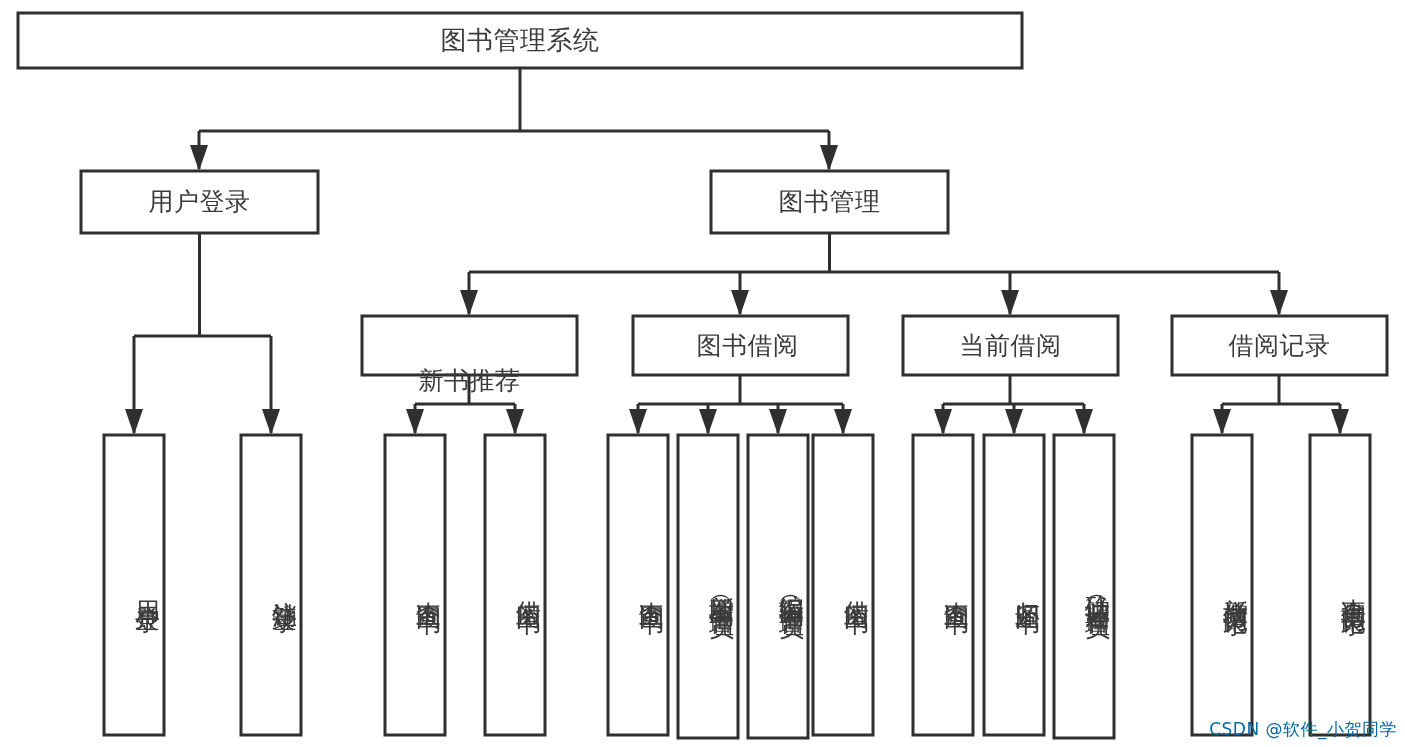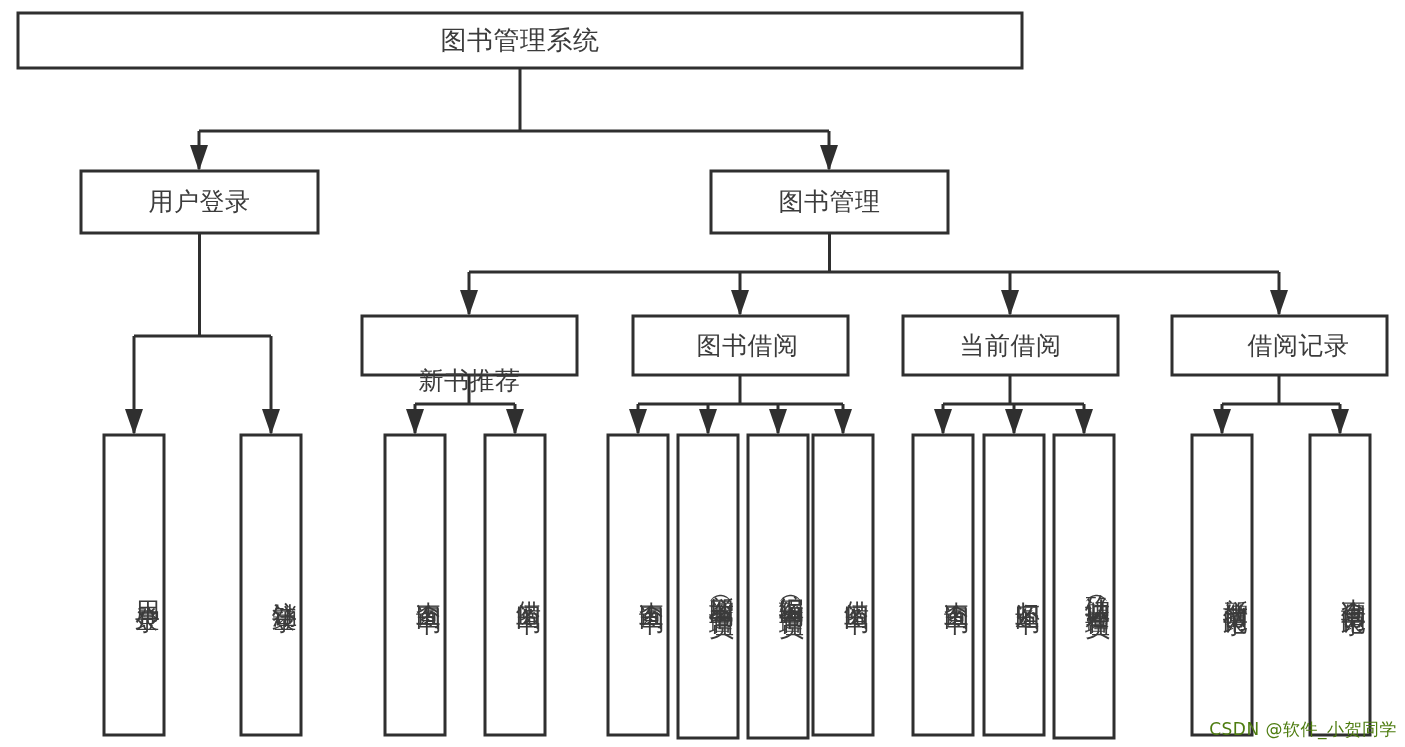--- a/index.html
+++ b/index.html
@@ -68,21 +68,21 @@
     padding-top: 4px;
   }
   .node-label.root {
     font-size: 26px;
   }
   .watermark {
     position: absolute;
     right: 8px;
     bottom: 6px;
     font-size: 17px;
-    color: #4d7c0f;
+    color: #0369a1;
     font-family: "DejaVu Sans", "Liberation Sans", sans-serif;
     white-space: nowrap;
     letter-spacing: 0.5px;
   }
 </style>
 </head>
 <body>
 
 <div id="diagram-root">
 
@@ -165,21 +165,21 @@
       </g>
   </svg>
 
   <div id="labels-layer">
       <div class="node-label horizontal root" style="left: 18px; top: 13px; width: 1004px; height: 55px;">图书管理系统</div>
       <div class="node-label horizontal" style="left: 81px; top: 171px; width: 237px; height: 62px;">用户登录</div>
       <div class="node-label horizontal" style="left: 711px; top: 171px; width: 237px; height: 62px;">图书管理</div>
       <div class="node-label horizontal" style="left: 362px; top: 316px; width: 215px; height: 59px; margin-top: 35px;">新书推荐</div>
       <div class="node-label horizontal" style="left: 633px; top: 316px; width: 215px; height: 59px; padding-left: 14px;">图书借阅</div>
       <div class="node-label horizontal" style="left: 903px; top: 316px; width: 215px; height: 59px;">当前借阅</div>
-      <div class="node-label horizontal" style="left: 1172px; top: 316px; width: 215px; height: 59px; margin-left: 19px;">借阅记录</div>
+      <div class="node-label horizontal" style="left: 1172px; top: 316px; width: 215px; height: 59px;">借阅记录</div>
       <div class="node-label vertical" style="left: 104px; top: 435px; width: 60px; height: 300px;">用户登录</div>
       <div class="node-label vertical" style="left: 241px; top: 435px; width: 60px; height: 300px;">注销登录</div>
       <div class="node-label vertical" style="left: 385px; top: 435px; width: 60px; height: 300px;">查询图书</div>
       <div class="node-label vertical" style="left: 485px; top: 435px; width: 60px; height: 300px;">借阅图书</div>
       <div class="node-label vertical" style="left: 608px; top: 435px; width: 60px; height: 300px;">查询图书</div>
       <div class="node-label vertical" style="left: 678px; top: 435px; width: 60px; height: 303px;">新增图书（管理员）</div>
       <div class="node-label vertical" style="left: 748px; top: 435px; width: 60px; height: 303px;">编辑图书（管理员）</div>
       <div class="node-label vertical" style="left: 813px; top: 435px; width: 60px; height: 300px;">借阅图书</div>
       <div class="node-label vertical" style="left: 913px; top: 435px; width: 60px; height: 300px;">查询图书</div>
       <div class="node-label vertical" style="left: 984px; top: 435px; width: 60px; height: 300px;">归还图书</div>

